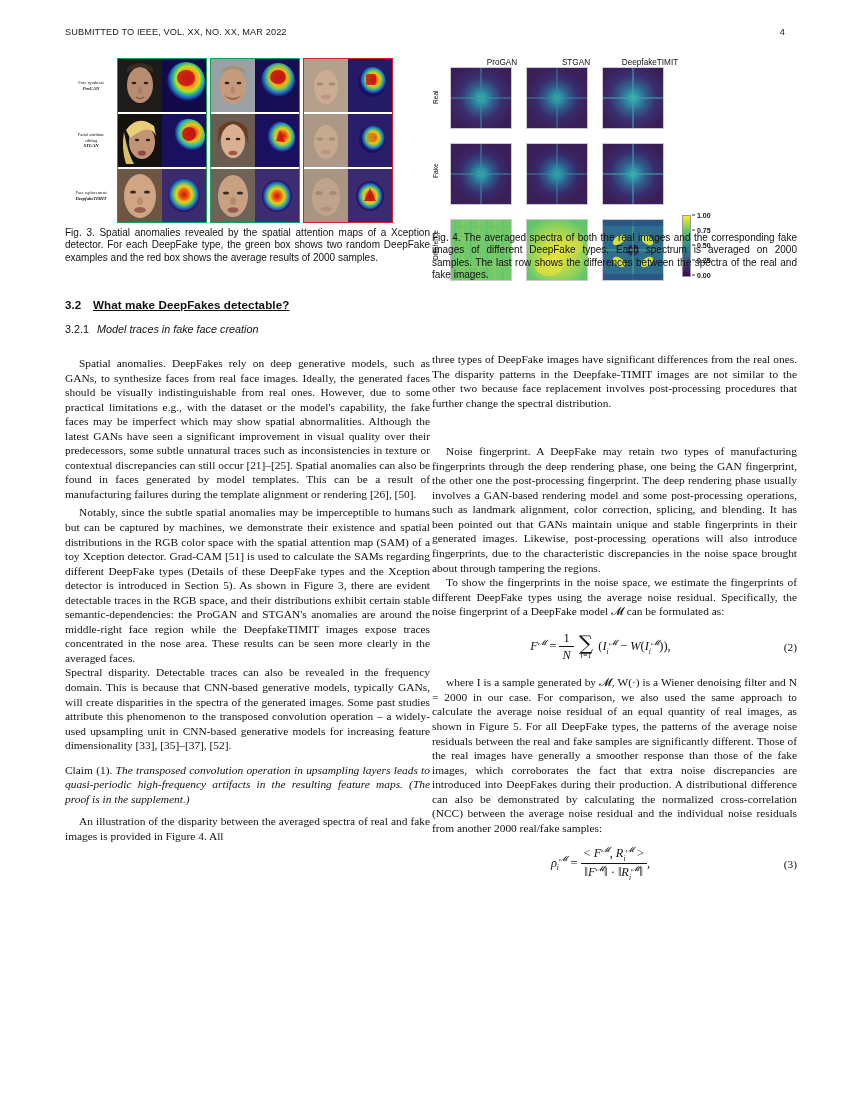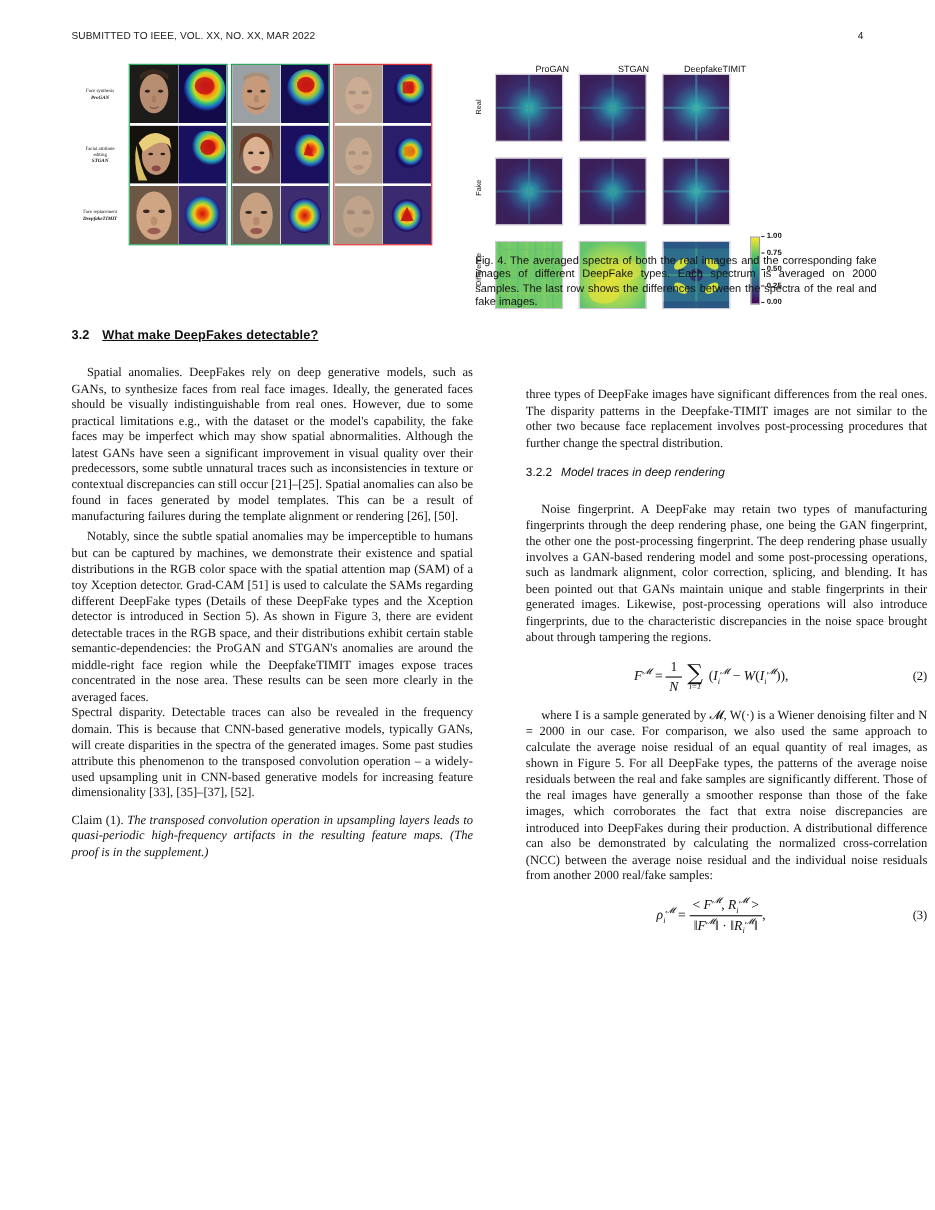--- a/index.html
+++ b/index.html
@@ -433,20 +433,23 @@
                 </svg>
               </div>
             </div>
           </div>
         </div>
 
       </div>
     </div>
   </div>
 
+  <div class="col col-left" style="top:227px;">
+    <div class="caption">Fig. 3. Spatial anomalies revealed by the spatial attention maps of a Xception detector. For each DeepFake type, the green box shows two random DeepFake examples and the red box shows the average results of 2000 samples.</div>
+  </div>
 
   <div class="fig4">
     <div class="f4-colhead">
       <div>ProGAN</div>
       <div>STGAN</div>
       <div>DeepfakeTIMIT</div>
     </div>
     <div class="f4-body">
       <div class="f4-rowlabels">
         <div class="f4-rowlab">Real</div>
@@ -647,55 +650,57 @@
   <div class="col col-right" style="top:232px;">
     <div class="caption">Fig. 4. The averaged spectra of both the real images and the corresponding fake images of different DeepFake types. Each spectrum is averaged on 2000 samples. The last row shows the differences between the spectra of the real and fake images.</div>
   </div>
 
   <div class="col col-left" style="top:298px;">
 
     <h2 class="sec">
       <span class="num">3.2</span><span>What make DeepFakes detectable?</span>
     </h2>
 
+    <h3 class="subsec" style="margin-top:12px;">
+      <span class="num">3.2.1</span><span>Model traces in fake face creation</span>
+    </h3>
 
     <div style="height:21px"></div>
 
     <p class="body"><b class="lead">Spatial anomalies.</b><span> DeepFakes rely on deep generative models, such as GANs, to synthesize faces from real face images. Ideally, the generated faces should be visually indistinguishable from real ones. However, due to some practical limitations e.g., with the dataset or the model's capability, the fake faces may be imperfect which may show spatial abnormalities. Although the latest GANs have seen a significant improvement in visual quality over their predecessors, some subtle unnatural traces such as inconsistencies in texture or contextual discrepancies can still occur [21]–[25]. Spatial anomalies can also be found in faces generated by model templates. This can be a result of manufacturing failures during the template alignment or rendering [26], [50].</span></p>
 
     <div style="height:4px"></div>
 
     <p class="body"><span>Notably, since the subtle spatial anomalies may be imperceptible to humans but can be captured by machines, we demonstrate their existence and spatial distributions in the RGB color space with the spatial attention map (SAM) of a toy Xception detector. Grad-CAM [51] is used to calculate the SAMs regarding different DeepFake types (Details of these DeepFake types and the Xception detector is introduced in Section 5). As shown in Figure 3, there are evident detectable traces in the RGB space, and their distributions exhibit certain stable semantic-dependencies: the ProGAN and STGAN's anomalies are around the middle-right face region while the DeepfakeTIMIT images expose traces concentrated in the nose area. These results can be seen more clearly in the averaged faces.</span></p>
 
     <p class="body noindent"><b class="lead">Spectral disparity.</b><span> Detectable traces can also be revealed in the frequency domain. This is because that CNN-based generative models, typically GANs, will create disparities in the spectra of the generated images. Some past studies attribute this phenomenon to the transposed convolution operation – a widely-used upsampling unit in CNN-based generative models for increasing feature dimensionality [33], [35]–[37], [52].</span></p>
 
     <div style="height:10px"></div>
 
     <div class="claim">
       <b>Claim</b><span> </span><span>(1).</span><span> </span><i>The transposed convolution operation in upsampling layers leads to quasi-periodic high-frequency artifacts in the resulting feature maps. (The proof is in the supplement.)</i>
     </div>
 
     <div style="height:8px"></div>
 
+    <p class="body"><span>An illustration of the disparity between the averaged spectra of real and fake images is provided in Figure 4. All</span></p>
   </div>
 
-  <div class="col col-right" style="top:352px;margin-left:46px;">
+  <div class="col col-right" style="top:352px;">
 
     <p class="body noindent"><span>three types of DeepFake images have significant differences from the real ones. The disparity patterns in the Deepfake-TIMIT images are not similar to the other two because face replacement involves post-processing procedures that further change the spectral distribution.</span></p>
 
     <div style="height:14px"></div>
 
-    <h3 class="subsec">
-      <span class="num">3.2.2</span><span>Model traces in deep rendering</span>
-    </h3>
 
     <div style="height:20px"></div>
 
     <p class="body"><b class="lead">Noise fingerprint.</b><span> A DeepFake may retain two types of manufacturing fingerprints through the deep rendering phase, one being the GAN fingerprint, the other one the post-processing fingerprint. The deep rendering phase usually involves a GAN-based rendering model and some post-processing operations, such as landmark alignment, color correction, splicing, and blending. It has been pointed out that GANs maintain unique and stable fingerprints in their generated images. Likewise, post-processing operations will also introduce fingerprints, due to the characteristic discrepancies in the noise space brought about through tampering the regions.</span></p>
 
+    <p class="body"><span>To show the fingerprints in the noise space, we estimate the fingerprints of different DeepFake types using the average noise residual. Specifically, the noise fingerprint of a DeepFake model 𝓜 can be formulated as:</span></p>
 
     <div style="height:12px"></div>
 
     <div class="eqrow">
       <div class="eqbody">
         <span class="mathit">F</span><sup class="tiny cal">𝓜</sup>
         <span> = </span>
         <span class="frac">
           <span class="nu">1</span>
           <span class="de mathit">N</span>

